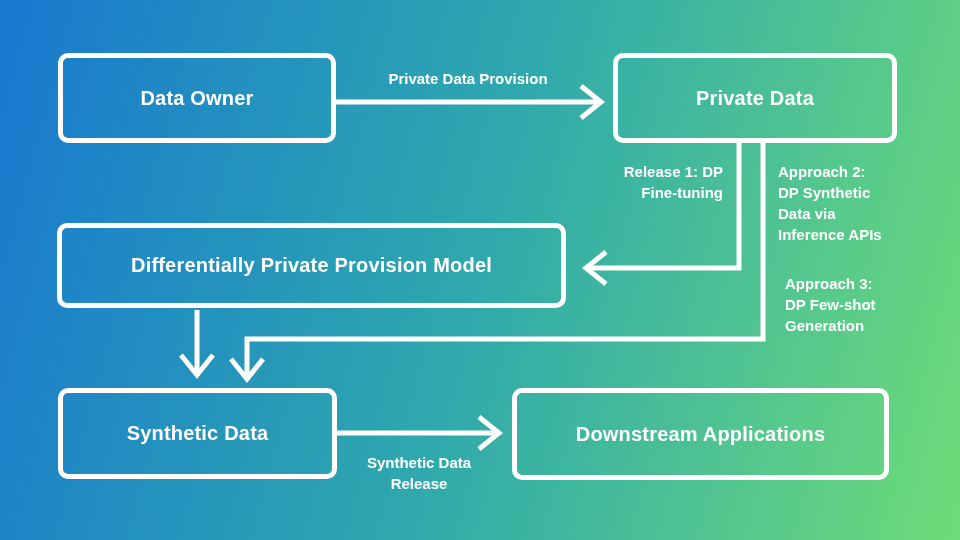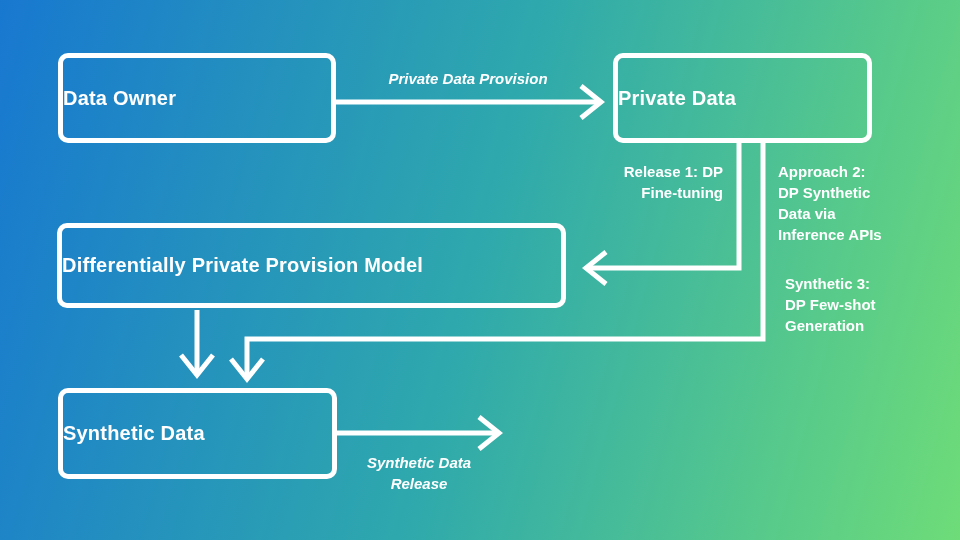--- a/index.html
+++ b/index.html
@@ -11,36 +11,36 @@
     width:960px;height:540px;overflow:hidden;
     font-family:"Liberation Sans", sans-serif;
   }
   .canvas{
     position:relative;width:960px;height:540px;
     background:linear-gradient(105deg, var(--bg0) 0%, var(--bg1) 50%, var(--bg2) 100%);
   }
   .node{
     position:absolute;box-sizing:border-box;
     border:5px solid var(--line);border-radius:10px;
-    display:flex;align-items:center;
+    display:flex;align-items:center;justify-content:center;
     color:var(--text);font-weight:bold;font-size:20px;
     text-align:center;letter-spacing:.2px;
   }
   .edge-label{
     position:absolute;color:var(--text);font-weight:bold;font-size:15px;
     line-height:21px;white-space:pre-line;
   }
-  .ta-c{text-align:center;font-style:italic;}
+  .ta-c{text-align:center;}
   .ta-r{text-align:right;}
   .ta-l{text-align:left;}
   #connectors{position:absolute;left:0;top:0;width:960px;height:540px;}
   #connectors path{stroke:var(--line);stroke-width:5;fill:none;stroke-linejoin:miter;}
   
   #n-data-owner{left:58px;top:53px;width:278px;height:90px;}
-  #n-private-data{left:613px;top:53px;width:259px;height:90px;}
+  #n-private-data{left:613px;top:53px;width:284px;height:90px;}
   #n-generative-model{left:57px;top:223px;width:509px;height:85px;}
   #n-synthetic-data{left:58px;top:388px;width:279px;height:91px;}
   #n-downstream{left:512px;top:388px;width:377px;height:92px;}
   
   #l-provision{left:336px;top:68px;width:264px;}
   #l-approach1{left:553px;top:161px;width:170px;}
   #l-approach2{left:778px;top:161px;width:130px;}
   #l-approach3{left:785px;top:273px;width:130px;}
   #l-release{left:344px;top:452px;width:150px;}
 </style>
@@ -76,31 +76,34 @@
   </div>
 
   <div class="node" id="n-generative-model">
     <span>Differentially Private Provision Model</span>
   </div>
 
   <div class="node" id="n-synthetic-data">
     <span>Synthetic Data</span>
   </div>
 
+  <div class="node" id="n-downstream">
+    <span>Downstream Applications</span>
+  </div>
 
   <div class="edge-label ta-c" id="l-provision">Private Data Provision</div>
 
   <div class="edge-label ta-r" id="l-approach1">Release 1: DP
 Fine-tuning</div>
 
   <div class="edge-label ta-l" id="l-approach2">Approach 2:
 DP Synthetic
 Data via
 Inference APIs</div>
 
-  <div class="edge-label ta-l" id="l-approach3">Synthetic 3:
+  <div class="edge-label ta-l" id="l-approach3">Approach 3:
 DP Few-shot
 Generation</div>
 
   <div class="edge-label ta-c" id="l-release">Synthetic Data
 Release</div>
 
 </div>
 
 </body></html>

